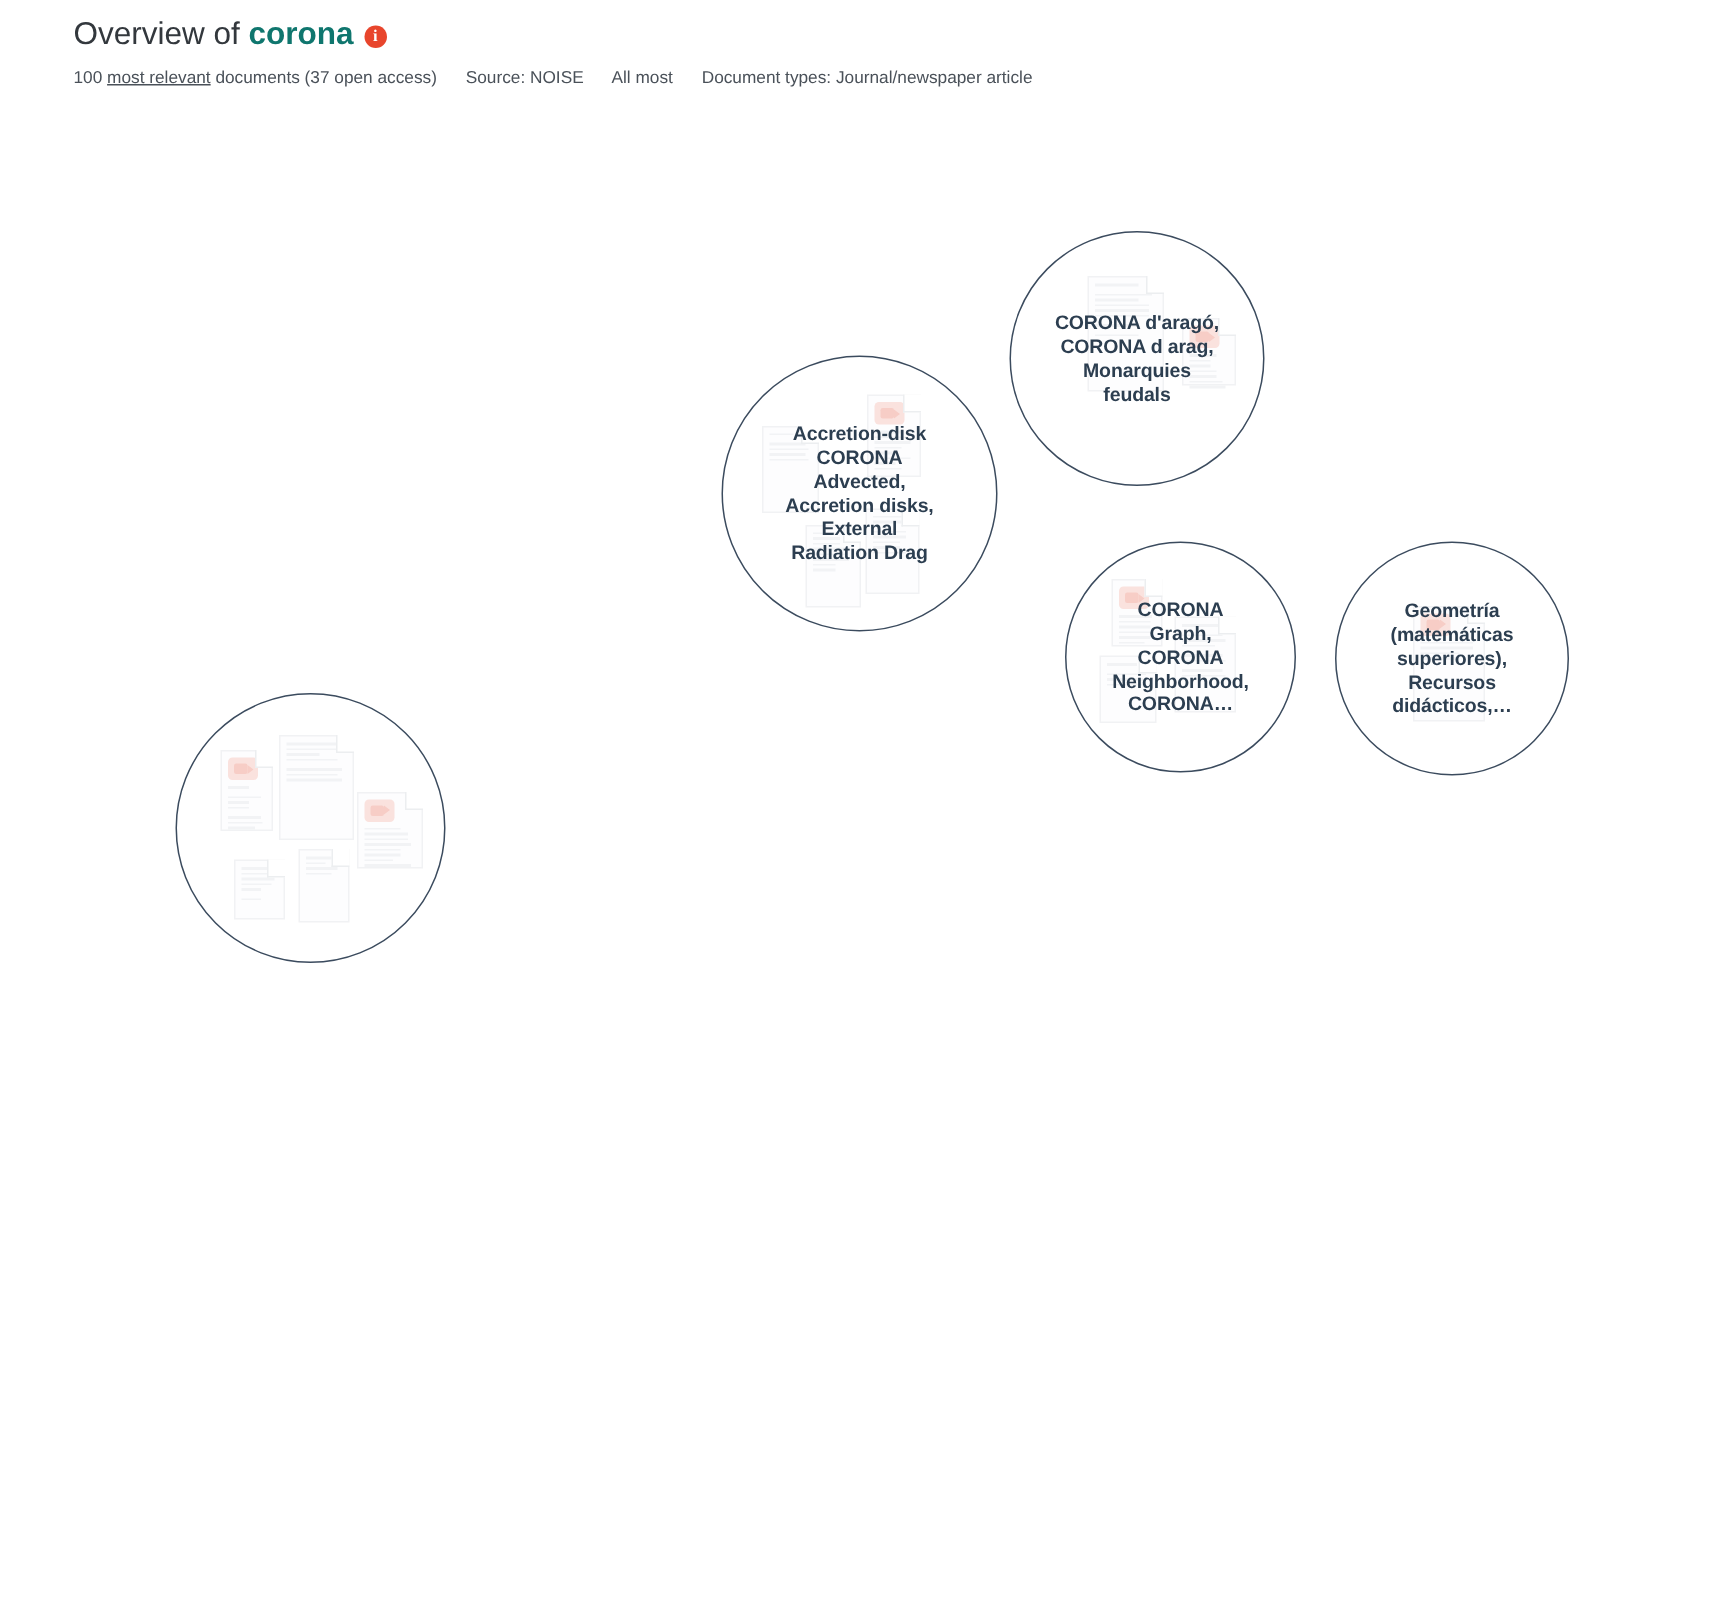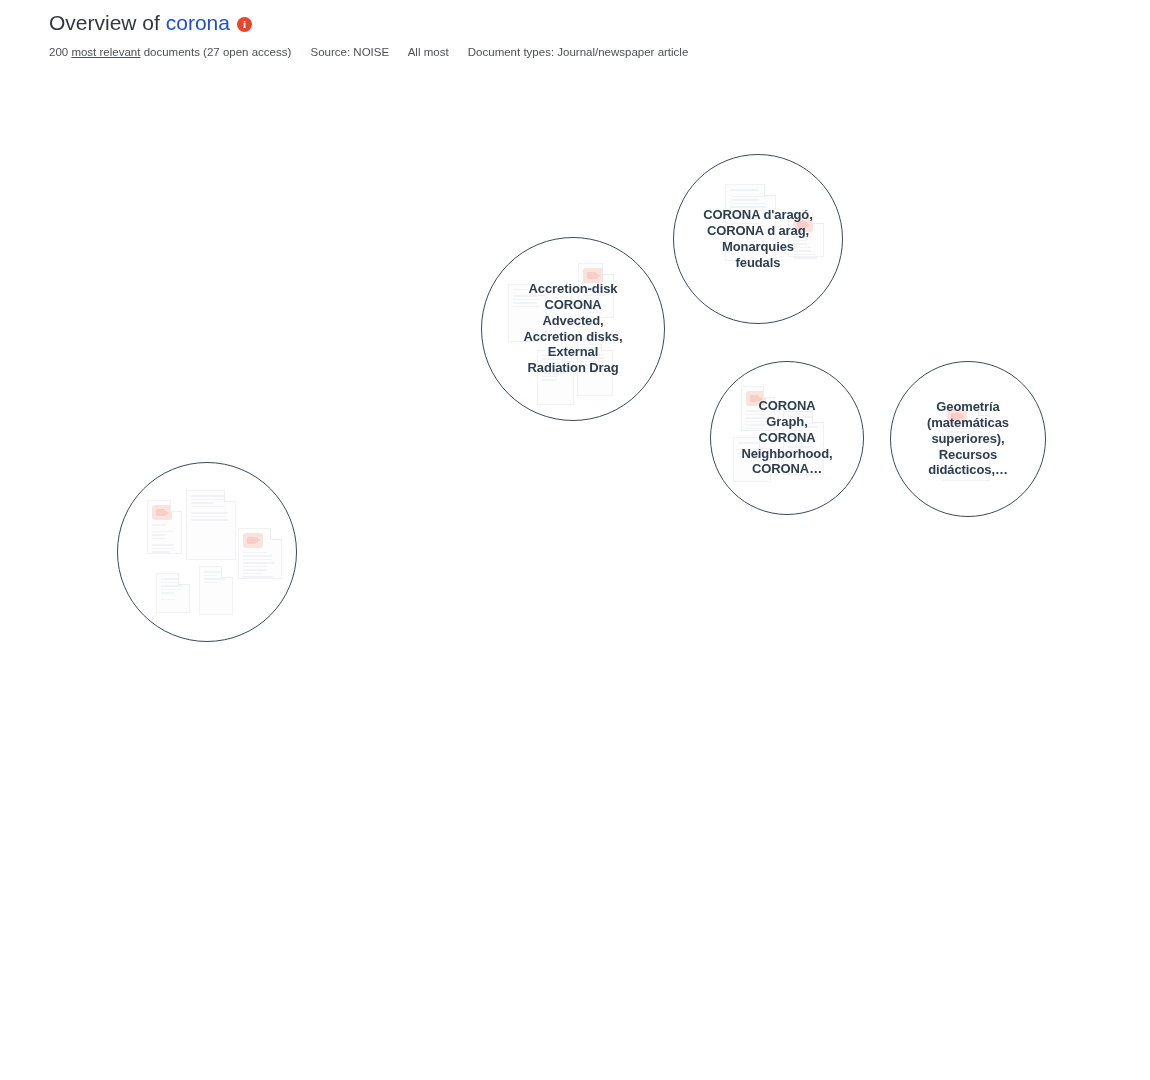--- a/index.html
+++ b/index.html
@@ -26,22 +26,22 @@
   }
   .page-title {
     font-size: 21px;
     font-weight: 400;
     color: #33383d;
     line-height: 26px;
     margin: 0;
     white-space: nowrap;
   }
   .page-title .query {
-    font-weight: 400;
-    color: #1d4ed8;
+    font-weight: 700;
+    color: #0f766e;
   }
   .info-icon {
     display: inline-block;
     width: 15px;
     height: 15px;
     border-radius: 50%;
     background: #e8452c;
     color: #ffffff;
     font-size: 11px;
     font-weight: 700;
@@ -155,23 +155,23 @@
   .ln.c { width: 92%; }
   .ln.d { width: 56%; }
   .ln.gap { margin-top: 5px; }
 </style>
 </head>
 <body>
 
 <div class="header">
   <div class="page-title"><span>Overview of </span><span class="query">corona</span><span class="info-icon">i</span></div>
   <div class="meta-row">
-    <span class="seg"><span>200</span>
+    <span class="seg"><span>100</span>
       <a>most relevant</a>
-      <span>documents (27 open access)</span></span>
+      <span>documents (37 open access)</span></span>
     <span class="seg">Source: NOISE</span>
     <span class="seg">All most</span>
     <span class="seg">Document types: Journal/newspaper article</span>
   </div>
 </div>
 
 <div class="canvas" id="canvas">
     <div class="bubble" style="left: 90px; top: 115px; width: 250px; height: 250px; z-index: -25;">
       <div class="bubble-docs">
         <div class="doc" style="width: 51px; height: 80px; left: 76.7783px; top: 25.9749px;">

